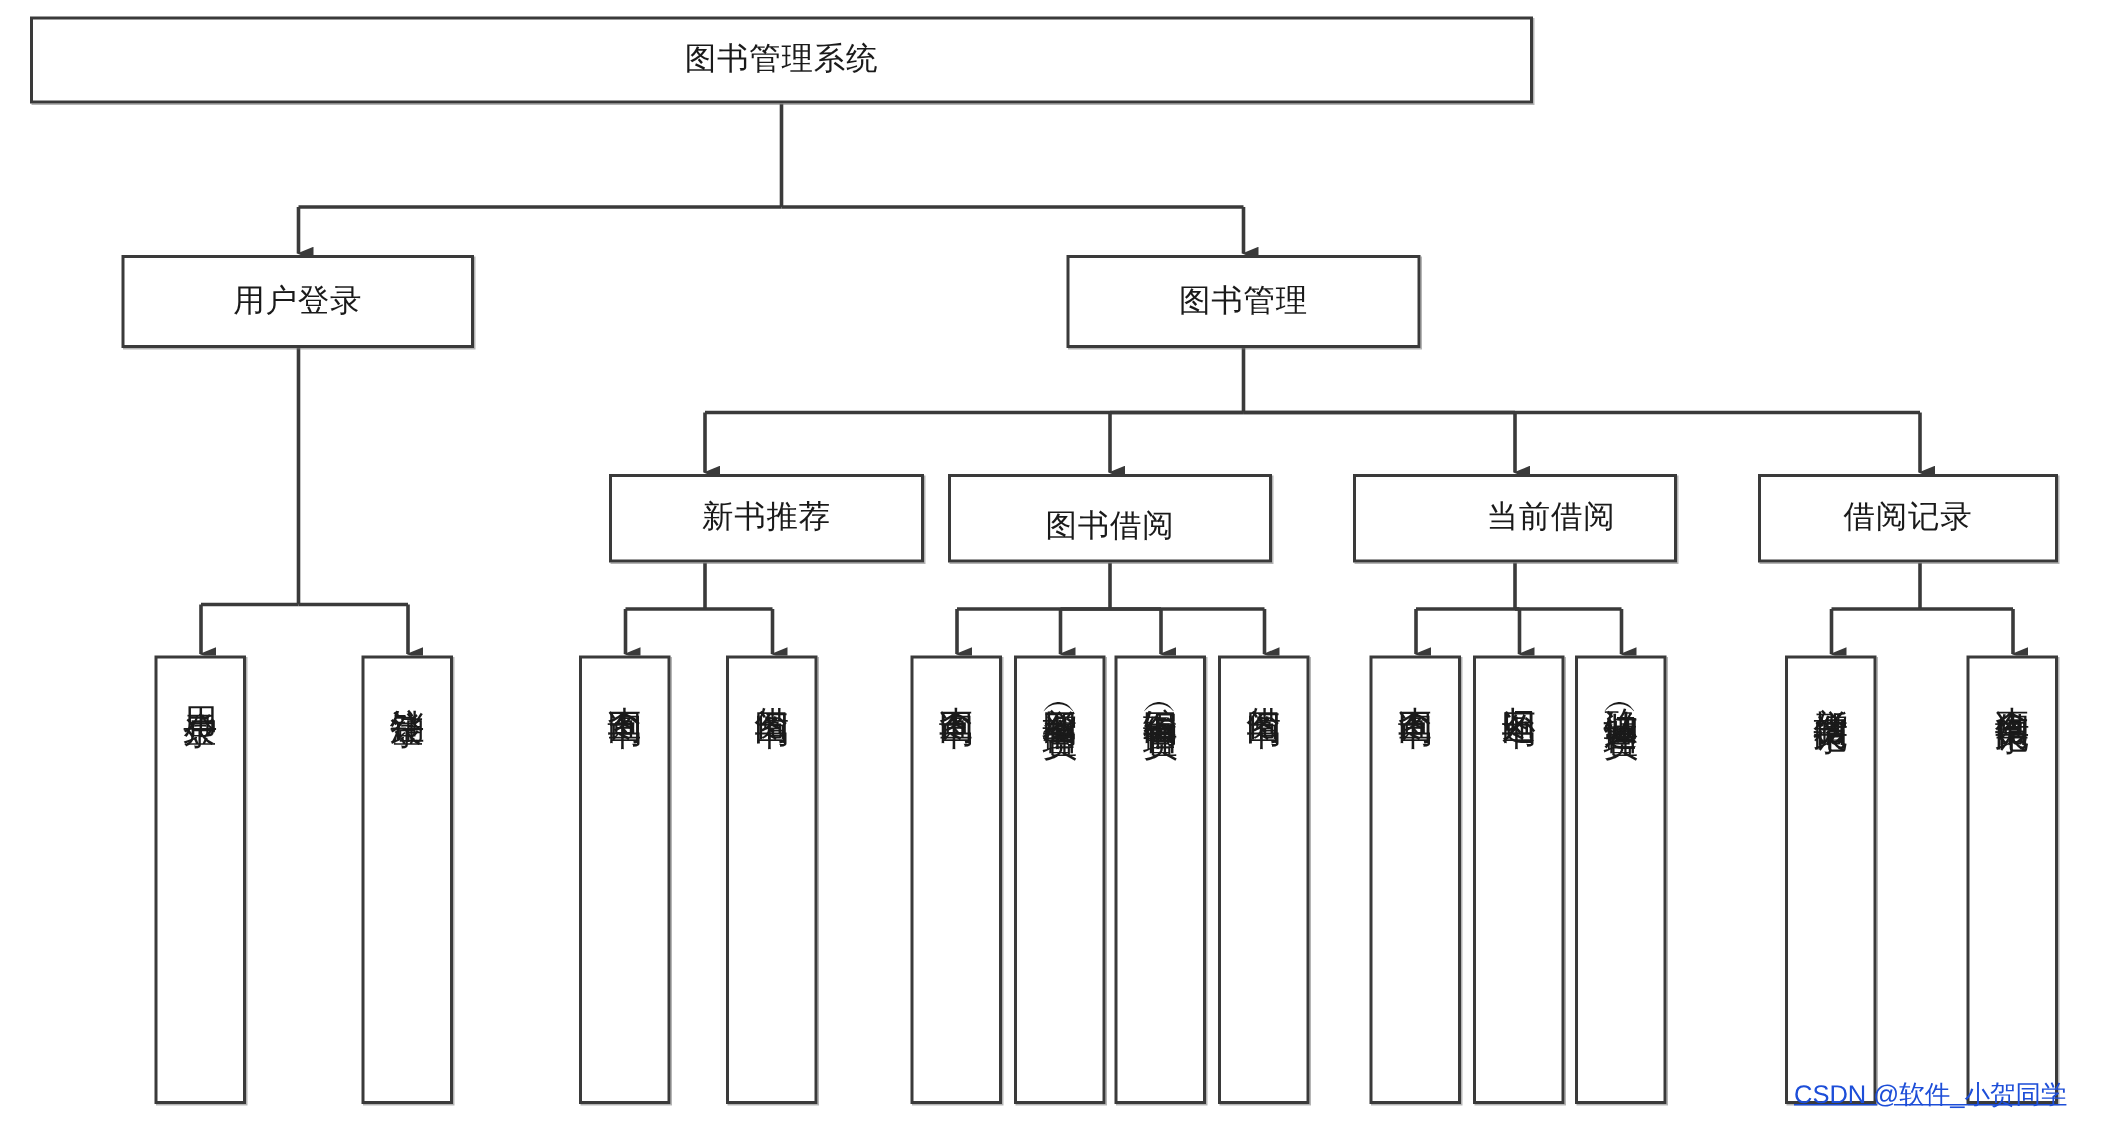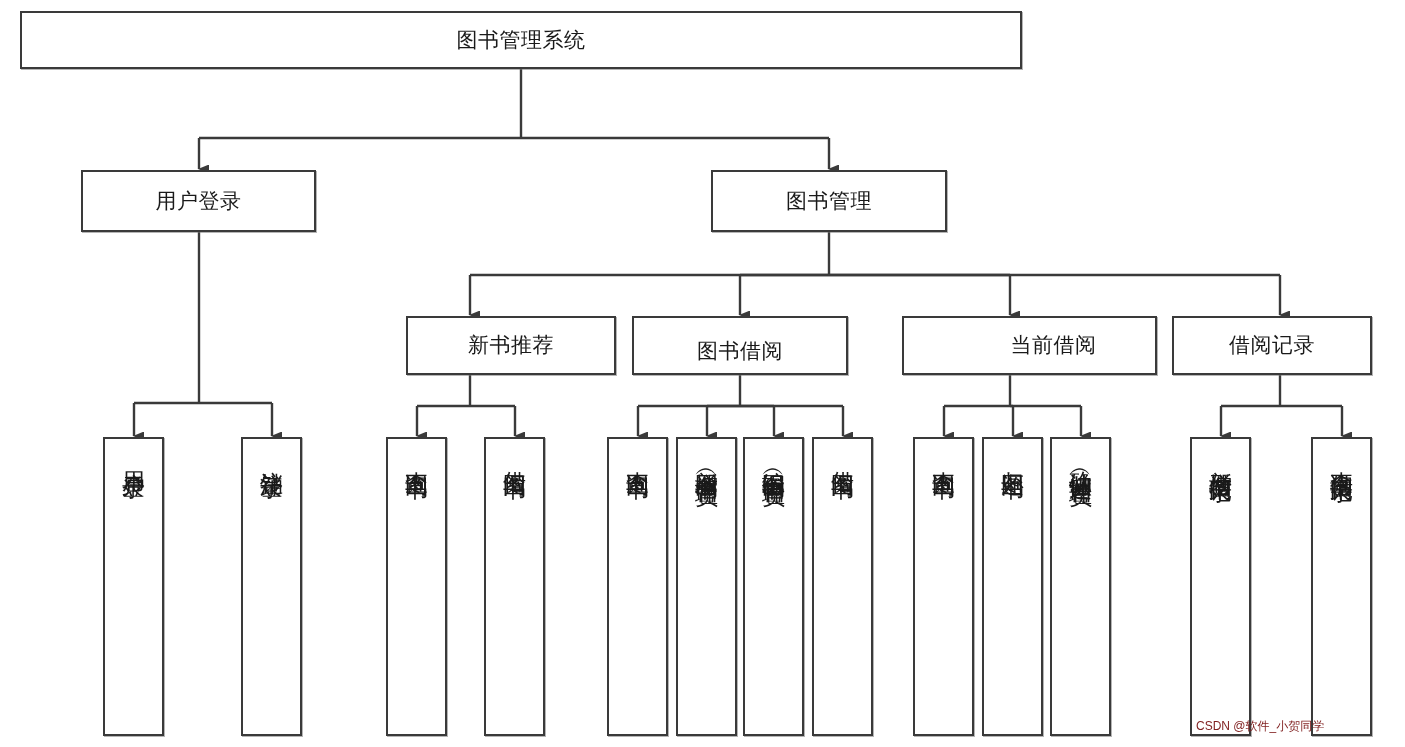--- a/index.html
+++ b/index.html
@@ -51,24 +51,25 @@
   }
   .node.vert .label {
     writing-mode: vertical-rl;
     text-orientation: upright;
     font-size: 23px;
     letter-spacing: 2px;
     line-height: 1;
   }
   .watermark {
     position: absolute;
-    font-size: 12px;
-    color: #7f1d1d;
+    font-size: 17px;
+    color: #1d4ed8;
     white-space: nowrap;
     user-select: none;
+    text-decoration: underline;
   }
 </style>
 </head>
 <body>
 
 <div id="canvas">
   <svg class="wires" viewBox="0 0 1405 747">
     <defs>
       <marker id="arrowhead" markerWidth="9" markerHeight="11" refX="4.5" refY="10" orient="auto" markerUnits="userSpaceOnUse">
         <polygon points="0,0 9,0 4.5,11" fill="#3a3a3a"></polygon>
@@ -131,21 +132,21 @@
       </div>
       <div class="node horiz" style="left: 711px; top: 170px; width: 236px; height: 62px; border-color: rgb(58, 58, 58);">
         <span class="label" style="color: rgb(26, 26, 26);">图书管理</span>
       </div>
       <div class="node horiz" style="left: 362px; top: 316px; width: 210px; height: 59px; border-color: rgb(58, 58, 58); margin-left: 44px;">
         <span class="label" style="color: rgb(26, 26, 26);">新书推荐</span>
       </div>
       <div class="node horiz" style="left: 632px; top: 316px; width: 216px; height: 59px; border-color: rgb(58, 58, 58);">
         <span class="label" style="color: rgb(26, 26, 26); margin-top: 12px;">图书借阅</span>
       </div>
-      <div class="node horiz" style="left: 902px; top: 316px; width: 255px; height: 59px; border-color: rgb(58, 58, 58); padding-left: 48px;">
+      <div class="node horiz" style="left: 902px; top: 316px; width: 216px; height: 59px; border-color: rgb(58, 58, 58); padding-left: 48px;">
         <span class="label" style="color: rgb(26, 26, 26);">当前借阅</span>
       </div>
       <div class="node horiz" style="left: 1172px; top: 316px; width: 200px; height: 59px; border-color: rgb(58, 58, 58);">
         <span class="label" style="color: rgb(26, 26, 26);">借阅记录</span>
       </div>
       <div class="node vert" style="left: 103px; top: 437px; width: 61px; height: 299px; border-color: rgb(58, 58, 58);">
         <span class="label" style="color: rgb(26, 26, 26);">用户登录</span>
       </div>
       <div class="node vert" style="left: 241px; top: 437px; width: 61px; height: 299px; border-color: rgb(58, 58, 58);">
         <span class="label" style="color: rgb(26, 26, 26);">注销登录</span>

